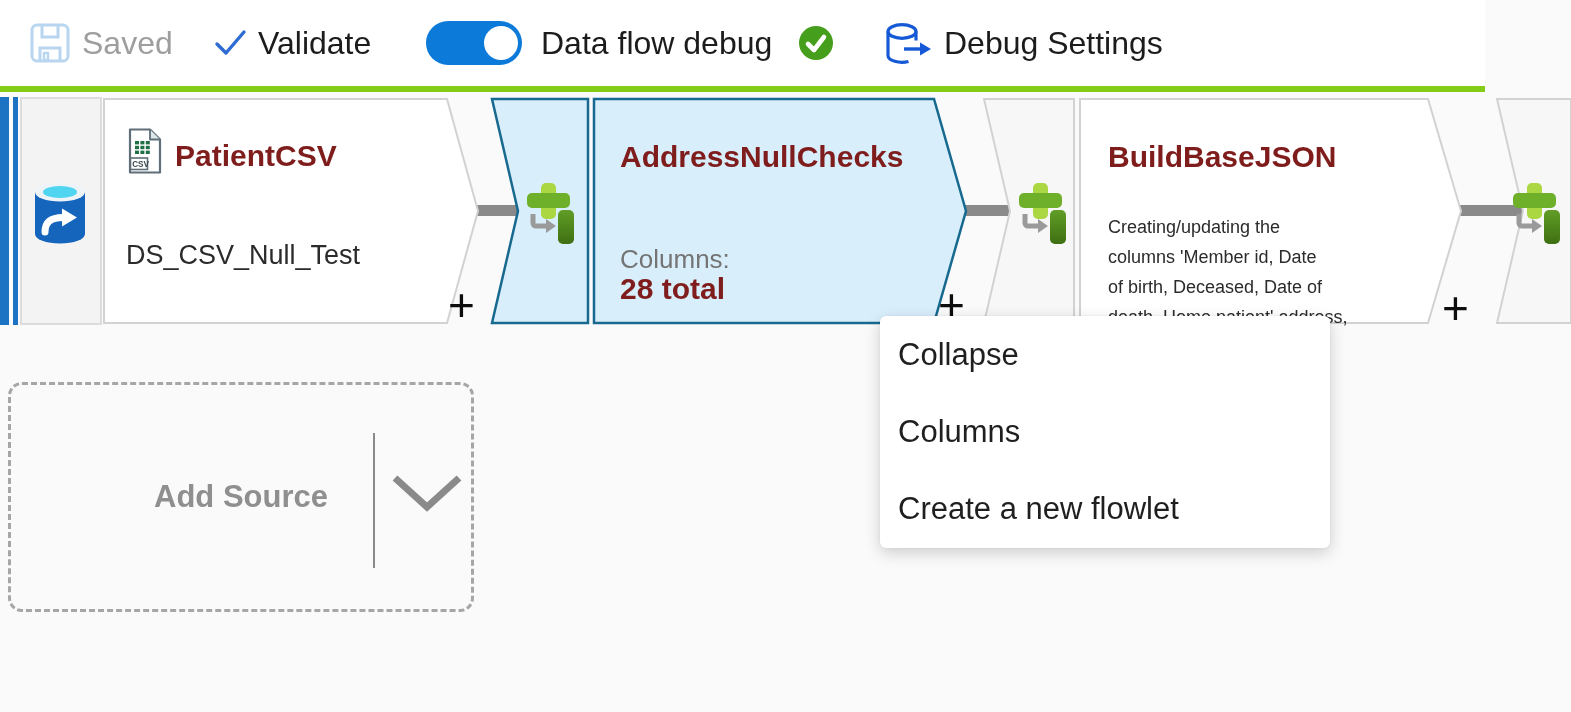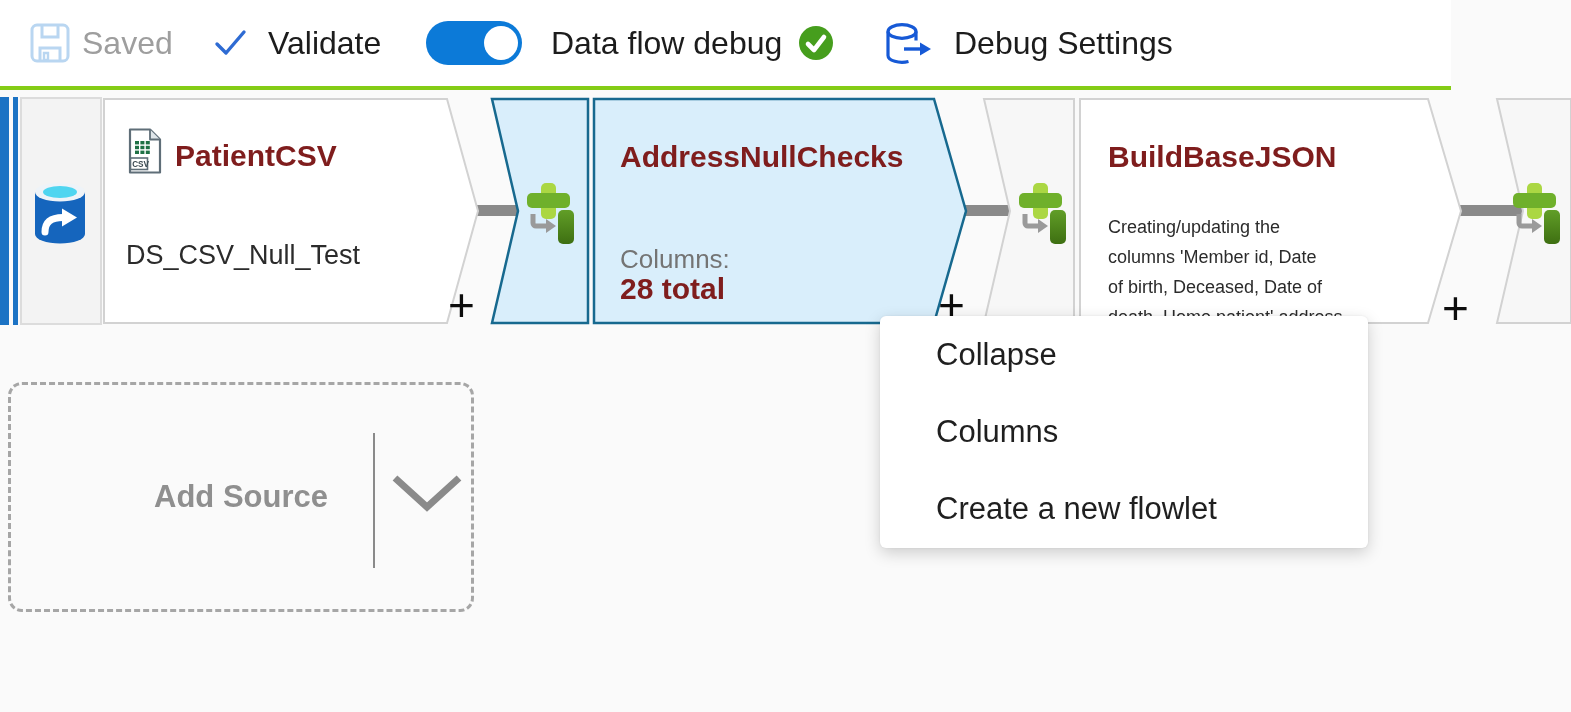--- a/index.html
+++ b/index.html
@@ -5,25 +5,25 @@
   html,body{margin:0;padding:0;background:#fafafa;}
   #app{
     position:relative;width:1571px;height:712px;overflow:hidden;
     background:#fafafa;
     font-family:"Liberation Sans", sans-serif;
     color:#1a1a1a;
   }
   
   .toolbar{
     position:absolute;left:0;top:0;width:1451px;height:86px;
-    background:#ffffff;border-bottom:4px solid #84cc16;
+    background:#ffffff;border-bottom:6px solid #84cc16;padding-left:34px;
   }
   .tb-text{position:absolute;top:25px;font-size:32px;white-space:nowrap;}
   .tb-muted{color:#9e9e9e;}
-  .tb-dark{color:#1c1c1c;margin-left:10px;}
+  .tb-dark{color:#1c1c1c;}
   .toggle{
     position:absolute;left:426px;top:21px;width:96px;height:44px;
     border-radius:22px;background:#0c7ad8;
   }
   .toggle .knob{
     position:absolute;right:4px;top:5px;width:34px;height:34px;
     border-radius:50%;background:#ffffff;
   }
   
   .shape-layer{position:absolute;left:0;top:0;}
@@ -32,21 +32,20 @@
   .node-desc{font-size:27px;line-height:34px;color:#2b2b2b;white-space:nowrap;}
   .node-desc-sm{font-size:18px;line-height:30px;color:#2b2b2b;white-space:nowrap;}
   .cols-label{font-size:26px;color:#747474;white-space:nowrap;}
   .cols-value{font-size:30px;font-weight:bold;color:#7f1d1d;white-space:nowrap;}
   .plus{font-size:46px;font-weight:300;color:#0d0d0d;line-height:46px;}
   
   .menu{
     position:absolute;left:880px;top:316px;width:450px;height:232px;
     background:#ffffff;border-radius:6px;
     box-shadow:0 5px 16px rgba(0,0,0,0.18), 0 0 2px rgba(0,0,0,0.08);
-    padding-left:38px;
   }
   .menu-item{
     height:77px;display:flex;align-items:center;padding-left:18px;
     font-size:31px;color:#1f1f1f;cursor:default;
   }
   
   .add-source{
     position:absolute;left:8px;top:382px;width:460px;height:224px;
     border:3px dashed #a6a6a6;border-radius:14px;background:transparent;font-weight:bold;
   }

